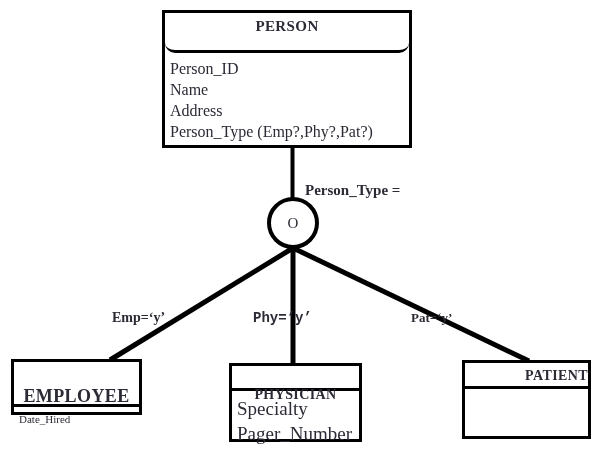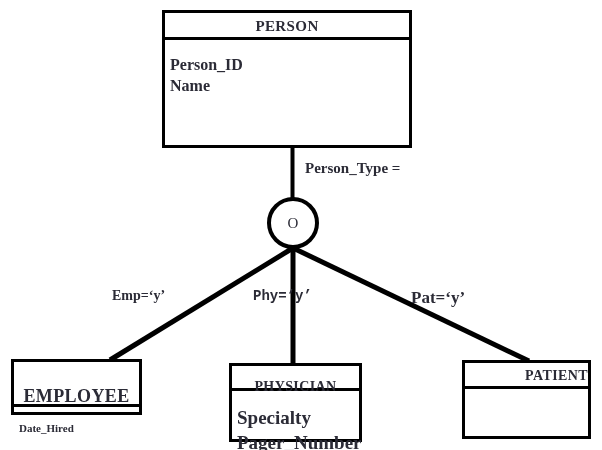--- a/index.html
+++ b/index.html
@@ -33,91 +33,93 @@
   .entity-header {
     box-sizing: border-box;
     text-align: center;
     font-weight: bold;
     letter-spacing: 0.4px;
     border-bottom: 3px solid #000000;
     line-height: 1;
   }
   .entity-attrs {
     box-sizing: border-box;
-    padding: 14px 0 3px 5px;
-    font-weight: bold;
+    padding: 5px 0 3px 5px;
   }
   .attr {
     line-height: 1.32;
     white-space: nowrap;
   }
   .edge-label {
     position: absolute;
     white-space: nowrap;
     font-weight: bold;
     z-index: 3;
     line-height: 1;
+    margin-top: 22px;
   }
   .spec-circle {
     position: absolute;
     box-sizing: border-box;
     border: 4px solid #000000;
     border-radius: 50%;
     background: #ffffff;
     display: flex;
     align-items: center;
     justify-content: center;
     z-index: 3;
   }
   .spec-symbol {
     font-size: 15px;
     line-height: 1;
   }
 
   
   #person { left: 162px; top: 10px; width: 250px; height: 138px; }
-  #person .entity-header { height: 27px; font-size: 15px; padding-top: 6px; }
+  #person .entity-header { height: 40px; font-size: 15px; padding-top: 6px; border-radius: 10px; }
   #person .entity-attrs { font-size: 16px; }
 
   #circle { left: 267px; top: 197px; width: 52px; height: 52px; }
 
   #employee { left: 11px; top: 359px; width: 131px; height: 56px; }
   #employee .entity-header { height: 26px; font-size: 18px; padding-top: 6px; margin-top: 19px; }
   #employee .entity-attrs { font-size: 11px; }
 
   #physician { left: 229px; top: 363px; width: 133px; height: 79px; }
-  #physician .entity-header { height: 25px; font-size: 14px; padding-top: 14px; }
+  #physician .entity-header { height: 25px; font-size: 14px; padding-top: 22px; }
   #physician .entity-attrs { font-size: 19px; }
 
   #patient { left: 462px; top: 360px; width: 129px; height: 79px; }
   #patient .entity-header { height: 26px; font-size: 14px; padding-top: 6px; text-align: right; }
   #patient .entity-attrs { font-size: 15px; }
 
   #label-discriminator { left: 305px; top: 161px; font-size: 15px; }
   #label-emp { left: 112px; top: 289px; font-size: 14px; }
   #label-phy { left: 253px; top: 289px; font-size: 14px; font-family: Liberation Mono, monospace; }
-  #label-pat { left: 411px; top: 289px; font-size: 17px; }
+  #label-pat { left: 411px; top: 289px; font-size: 13px; }
 </style>
 </head>
 <body>
 
 <div id="canvas">
 
   <svg id="edges" viewBox="0 0 602 450" xmlns="http://www.w3.org/2000/svg">
     <line x1="292.5" y1="148" x2="292.5" y2="198" stroke="#000000" stroke-width="4"></line>
     <line x1="293" y1="248" x2="110" y2="360" stroke="#000000" stroke-width="5"></line>
     <line x1="293" y1="248" x2="293" y2="364" stroke="#000000" stroke-width="5"></line>
     <line x1="293" y1="248" x2="529" y2="361" stroke="#000000" stroke-width="5"></line>
   </svg>
 
   <div class="entity" id="person">
     <div class="entity-header">PERSON</div>
     <div class="entity-attrs">
       <div class="attr">Person_ID</div>
       <div class="attr">Name</div>
+      <div class="attr">Address</div>
+      <div class="attr">Person_Type (Emp?,Phy?,Pat?)</div>
     </div>
   </div>
 
   <div class="edge-label" id="label-discriminator">Person_Type =</div>
 
   <div class="spec-circle" id="circle">
     <span class="spec-symbol">O</span>
   </div>
 
   <div class="edge-label" id="label-emp">Emp=‘y’</div>

